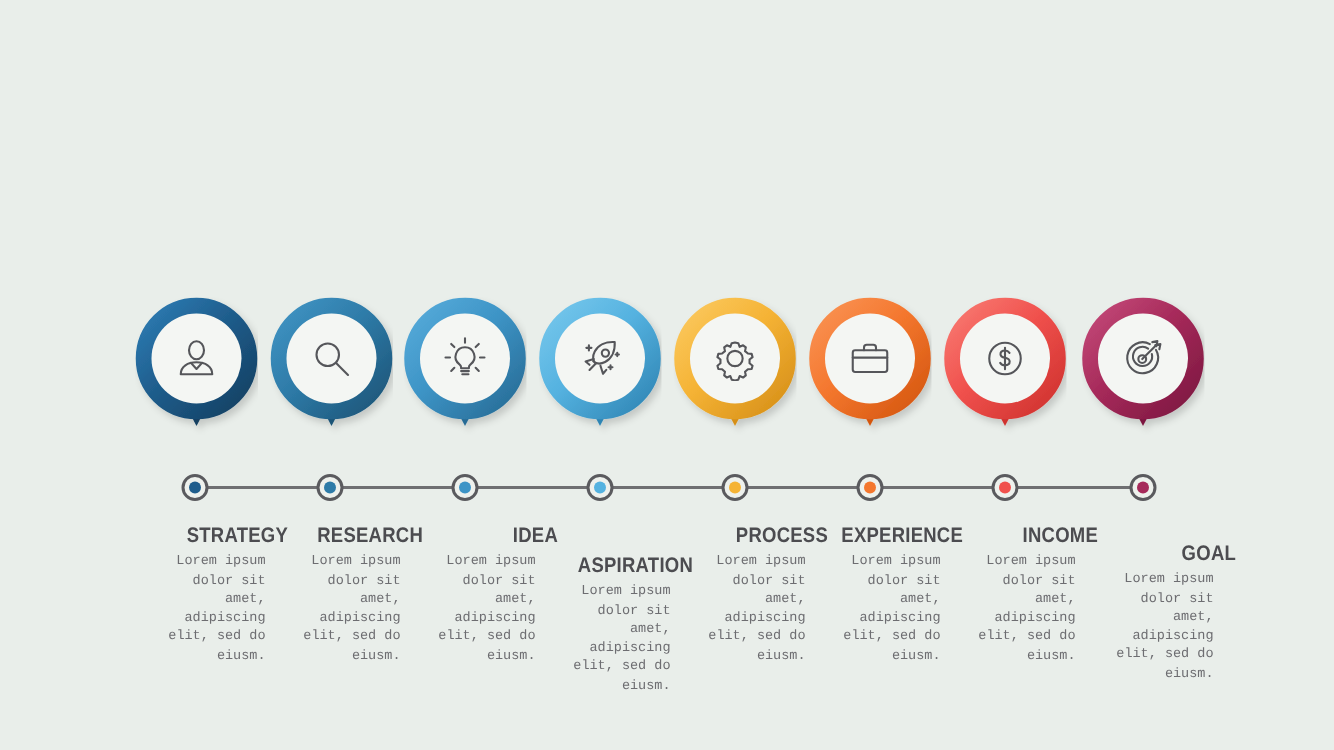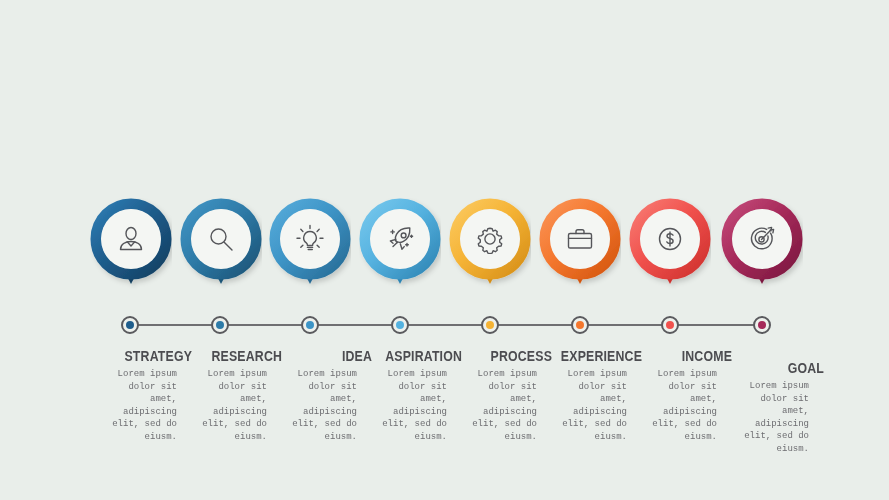--- a/index.html
+++ b/index.html
@@ -434,21 +434,21 @@
         <div class="cap-body">Lorem ipsum dolor sit amet, adipiscing elit, sed do eiusm.</div>
       </div>
       <div class="caption" style="left: 187px;">
         <div class="cap-title">RESEARCH</div>
         <div class="cap-body">Lorem ipsum dolor sit amet, adipiscing elit, sed do eiusm.</div>
       </div>
       <div class="caption" style="left: 277px;">
         <div class="cap-title">IDEA</div>
         <div class="cap-body">Lorem ipsum dolor sit amet, adipiscing elit, sed do eiusm.</div>
       </div>
-      <div class="caption" style="left: 367px;">
+      <div class="caption" style="left: 367px; margin-top: 20px;">
         <div class="cap-title">ASPIRATION</div>
         <div class="cap-body">Lorem ipsum dolor sit amet, adipiscing elit, sed do eiusm.</div>
       </div>
       <div class="caption" style="left: 457px;">
         <div class="cap-title">PROCESS</div>
         <div class="cap-body">Lorem ipsum dolor sit amet, adipiscing elit, sed do eiusm.</div>
       </div>
       <div class="caption" style="left: 547px;">
         <div class="cap-title">EXPERIENCE</div>
         <div class="cap-body">Lorem ipsum dolor sit amet, adipiscing elit, sed do eiusm.</div>

